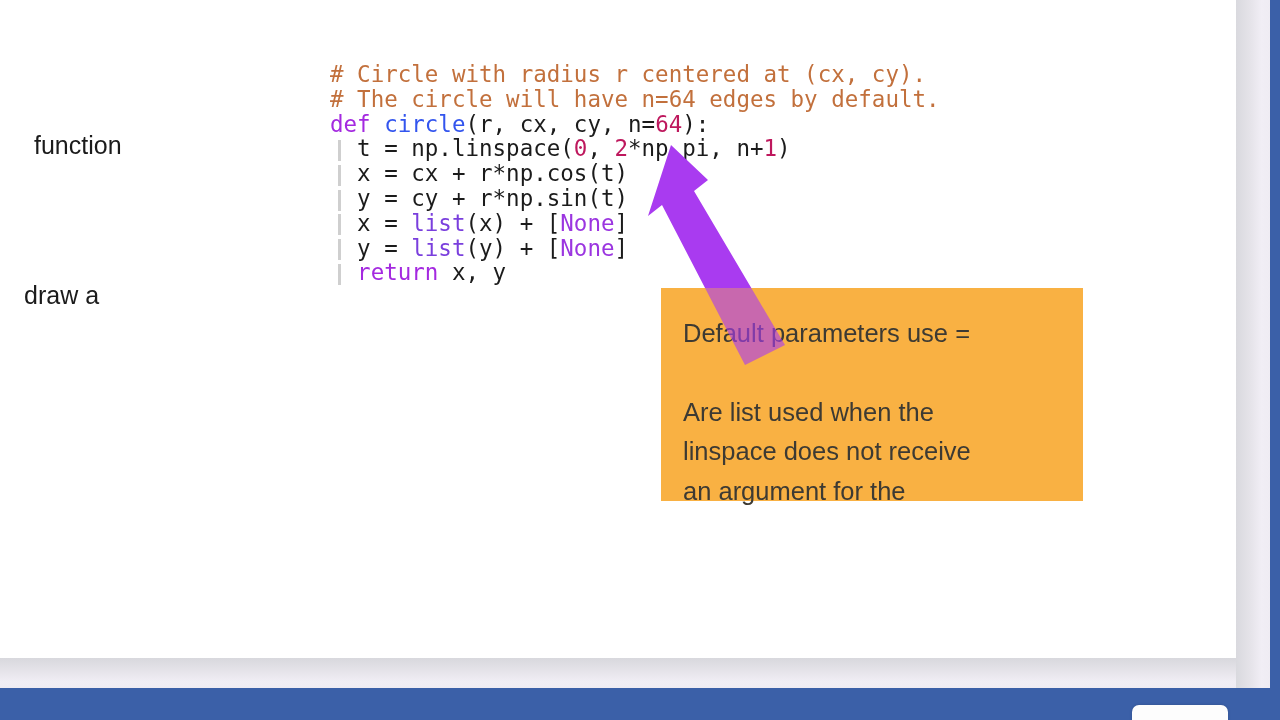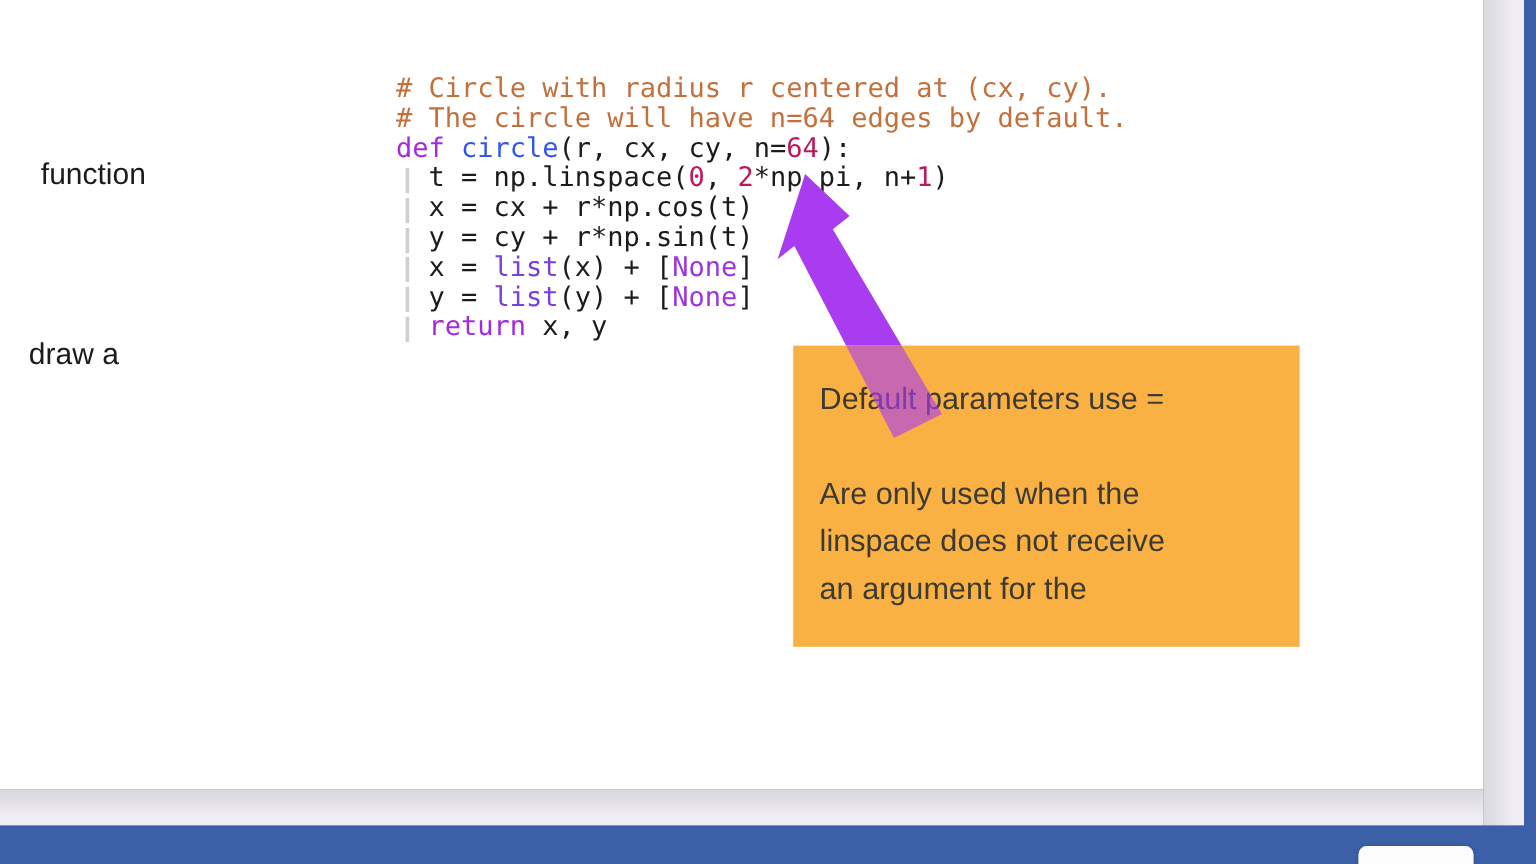--- a/index.html
+++ b/index.html
@@ -98,21 +98,21 @@
   .tk-num     { color: #be185d; }
   .tk-builtin { color: #7a3fdd; text-align: center; }
   .tk-const   { color: #9b35e0; }
 
   
   .callout {
     position: absolute;
     left: 661px;
     top: 288px;
     width: 422px;
-    height: 251px;
+    height: 213px;
     background: #f9b143;
     box-sizing: border-box;
     padding: 26px 22px 2px 22px;
   }
   .callout p {
     margin: 0;
     color: #3d3a33;
     font-size: 25.5px;
     line-height: 39.5px;
     font-family: "Liberation Sans", sans-serif;
@@ -166,21 +166,21 @@
       <div class="guide-seg" style="top:74.4px"></div>
       <div class="guide-seg" style="top:99.2px"></div>
       <div class="guide-seg" style="top:124px"></div>
     </div>
 
     <div class="code-block" id="code-block"><div class="code-line"><span class="tk-comment"># Circle with radius r centered at (cx, cy).</span></div><div class="code-line"><span class="tk-comment"># The circle will have n=64 edges by default.</span></div><div class="code-line"><span class="tk-kw">def </span><span class="tk-fn">circle</span><span class="tk-plain">(r, cx, cy, n=</span><span class="tk-num">64</span><span class="tk-plain">):</span></div><div class="code-line"><span class="tk-plain">  t = np.linspace(</span><span class="tk-num">0</span><span class="tk-plain">, </span><span class="tk-num">2</span><span class="tk-plain">*np.pi, n+</span><span class="tk-num">1</span><span class="tk-plain">)</span></div><div class="code-line"><span class="tk-plain">  x = cx + r*np.cos(t)</span></div><div class="code-line"><span class="tk-plain">  y = cy + r*np.sin(t)</span></div><div class="code-line"><span class="tk-plain">  x = </span><span class="tk-builtin">list</span><span class="tk-plain">(x) + [</span><span class="tk-const">None</span><span class="tk-plain">]</span></div><div class="code-line"><span class="tk-plain">  y = </span><span class="tk-builtin">list</span><span class="tk-plain">(y) + [</span><span class="tk-const">None</span><span class="tk-plain">]</span></div><div class="code-line"><span class="tk-plain">  </span><span class="tk-kw">return</span><span class="tk-plain"> x, y</span></div></div>
 
     <div class="callout">
       <p>Default parameters use =</p>
       <div class="gap"></div>
-      <p>Are only used when the</p>
+      <p>Are list used when the</p>
       <p>linspace does not receive</p>
       <p>an argument for the</p>
     </div>
 
     <svg class="arrow-layer" viewBox="0 0 1236 658">
       <defs>
         <clipPath id="clip-above">
           <rect x="0" y="0" width="1236" height="288"></rect>
         </clipPath>
         <clipPath id="clip-below">

